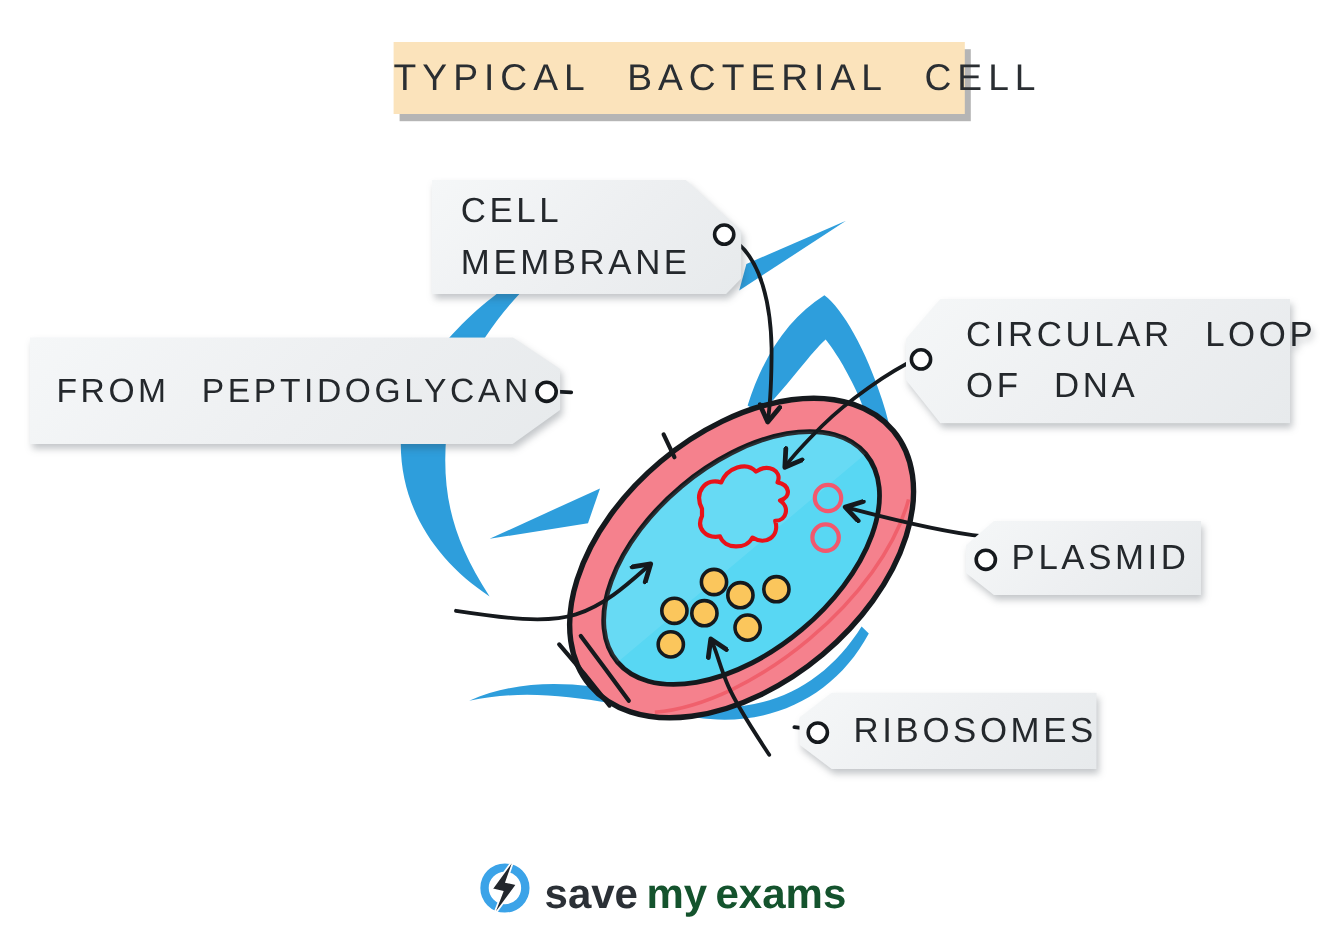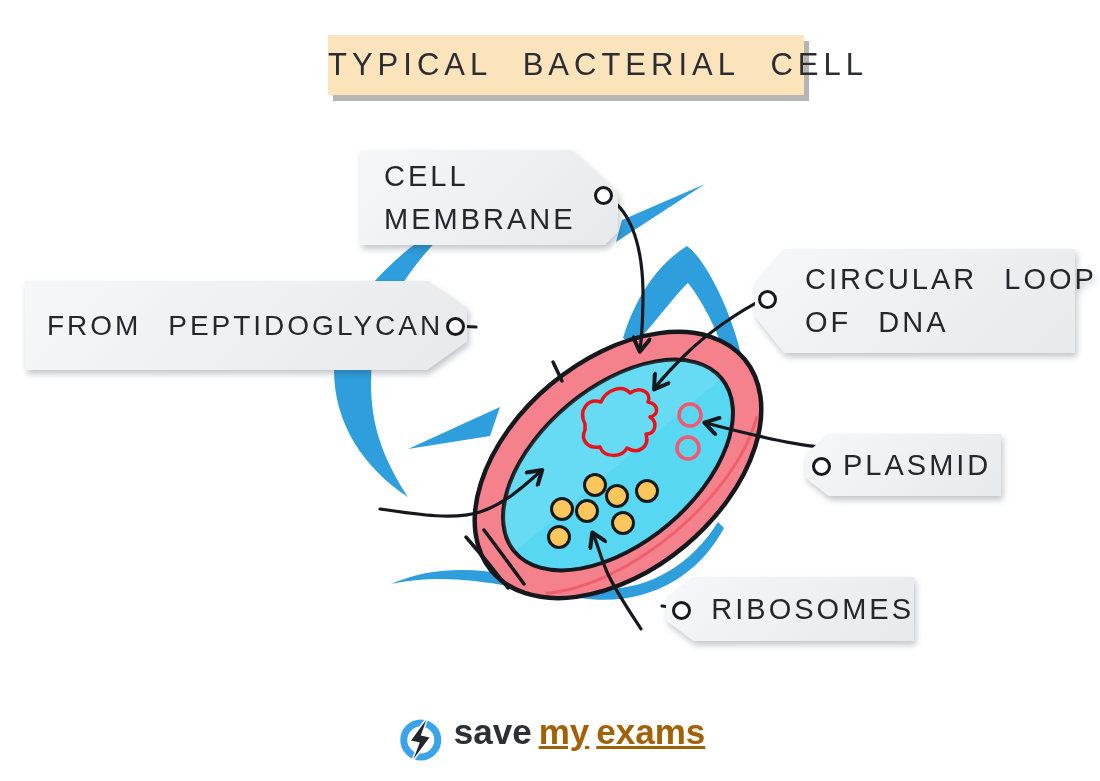--- a/index.html
+++ b/index.html
@@ -56,25 +56,25 @@
   #tag-cytoplasm .ring{left:226px;top:23px;}
 
   #tag-ribosomes{left:666px;top:577px;width:248px;height:64px;}
   #tag-ribosomes .tag-face{clip-path:polygon(11% 0,100% 0,100% 100%,11% 100%,0 68%,0 33%);}
   #tag-ribosomes .tag-text{padding-left:46px;align-items:flex-end;}
   #tag-ribosomes .ring{left:6px;top:24px;}
 
   
   .logo{
     position:absolute;left:50%;top:712px;transform:translateX(-50%);z-index:2;
-    display:flex;align-items:flex-start;gap:7px;
+    display:flex;align-items:flex-end;gap:7px;
   }
   .logo .word{font-weight:bold;font-size:35px;letter-spacing:0px;}
   .logo .w-save{color:#2b3036;}
-  .logo .w-blue{color:#a16207;text-decoration:underline;}
+  .logo .w-blue{color:#14532d;}
 </style>
 </head>
 <body>
 
 <div id="canvas">
 
   <svg id="art" width="1100" height="781" viewBox="0 0 1100 781">
     <defs>
       <marker id="ah" viewBox="0 0 12 12" refX="9" refY="6" markerWidth="20" markerHeight="20" orient="auto-start-reverse" markerUnits="userSpaceOnUse">
         <path d="M2,1 L10,6 L2,11" fill="none" stroke="#15191d" stroke-width="2.4" stroke-linecap="round" stroke-linejoin="round"></path>

